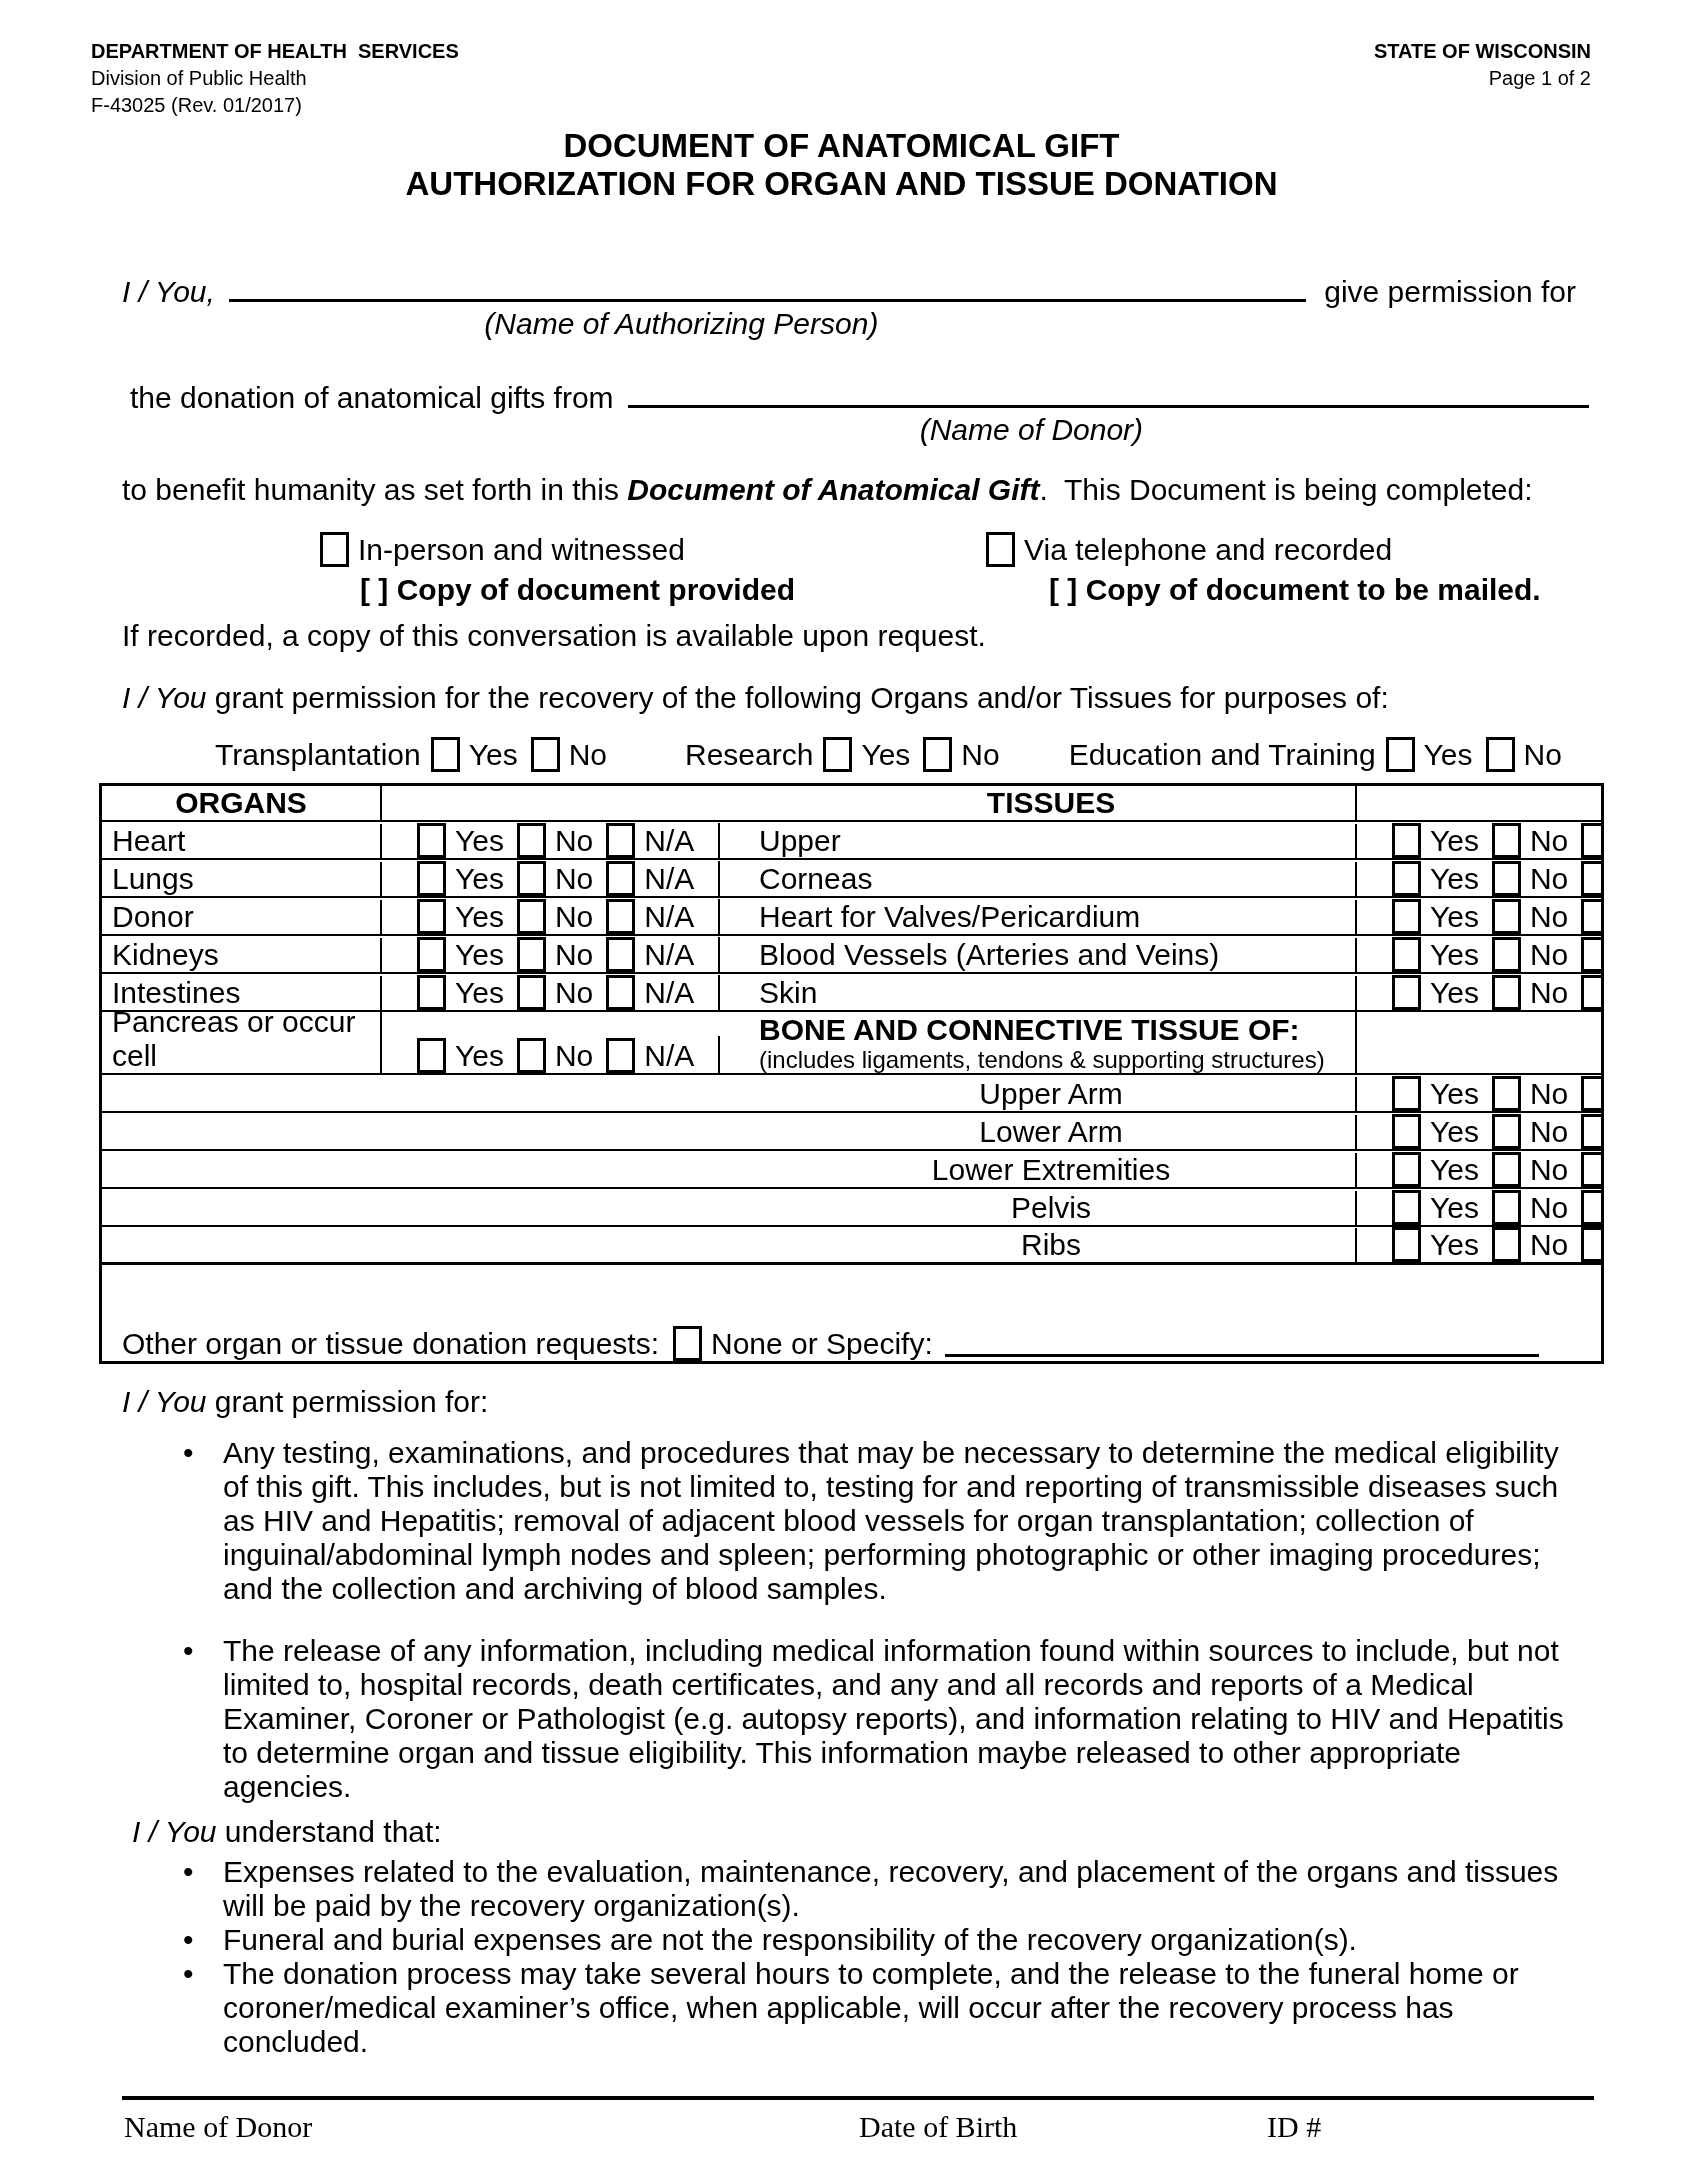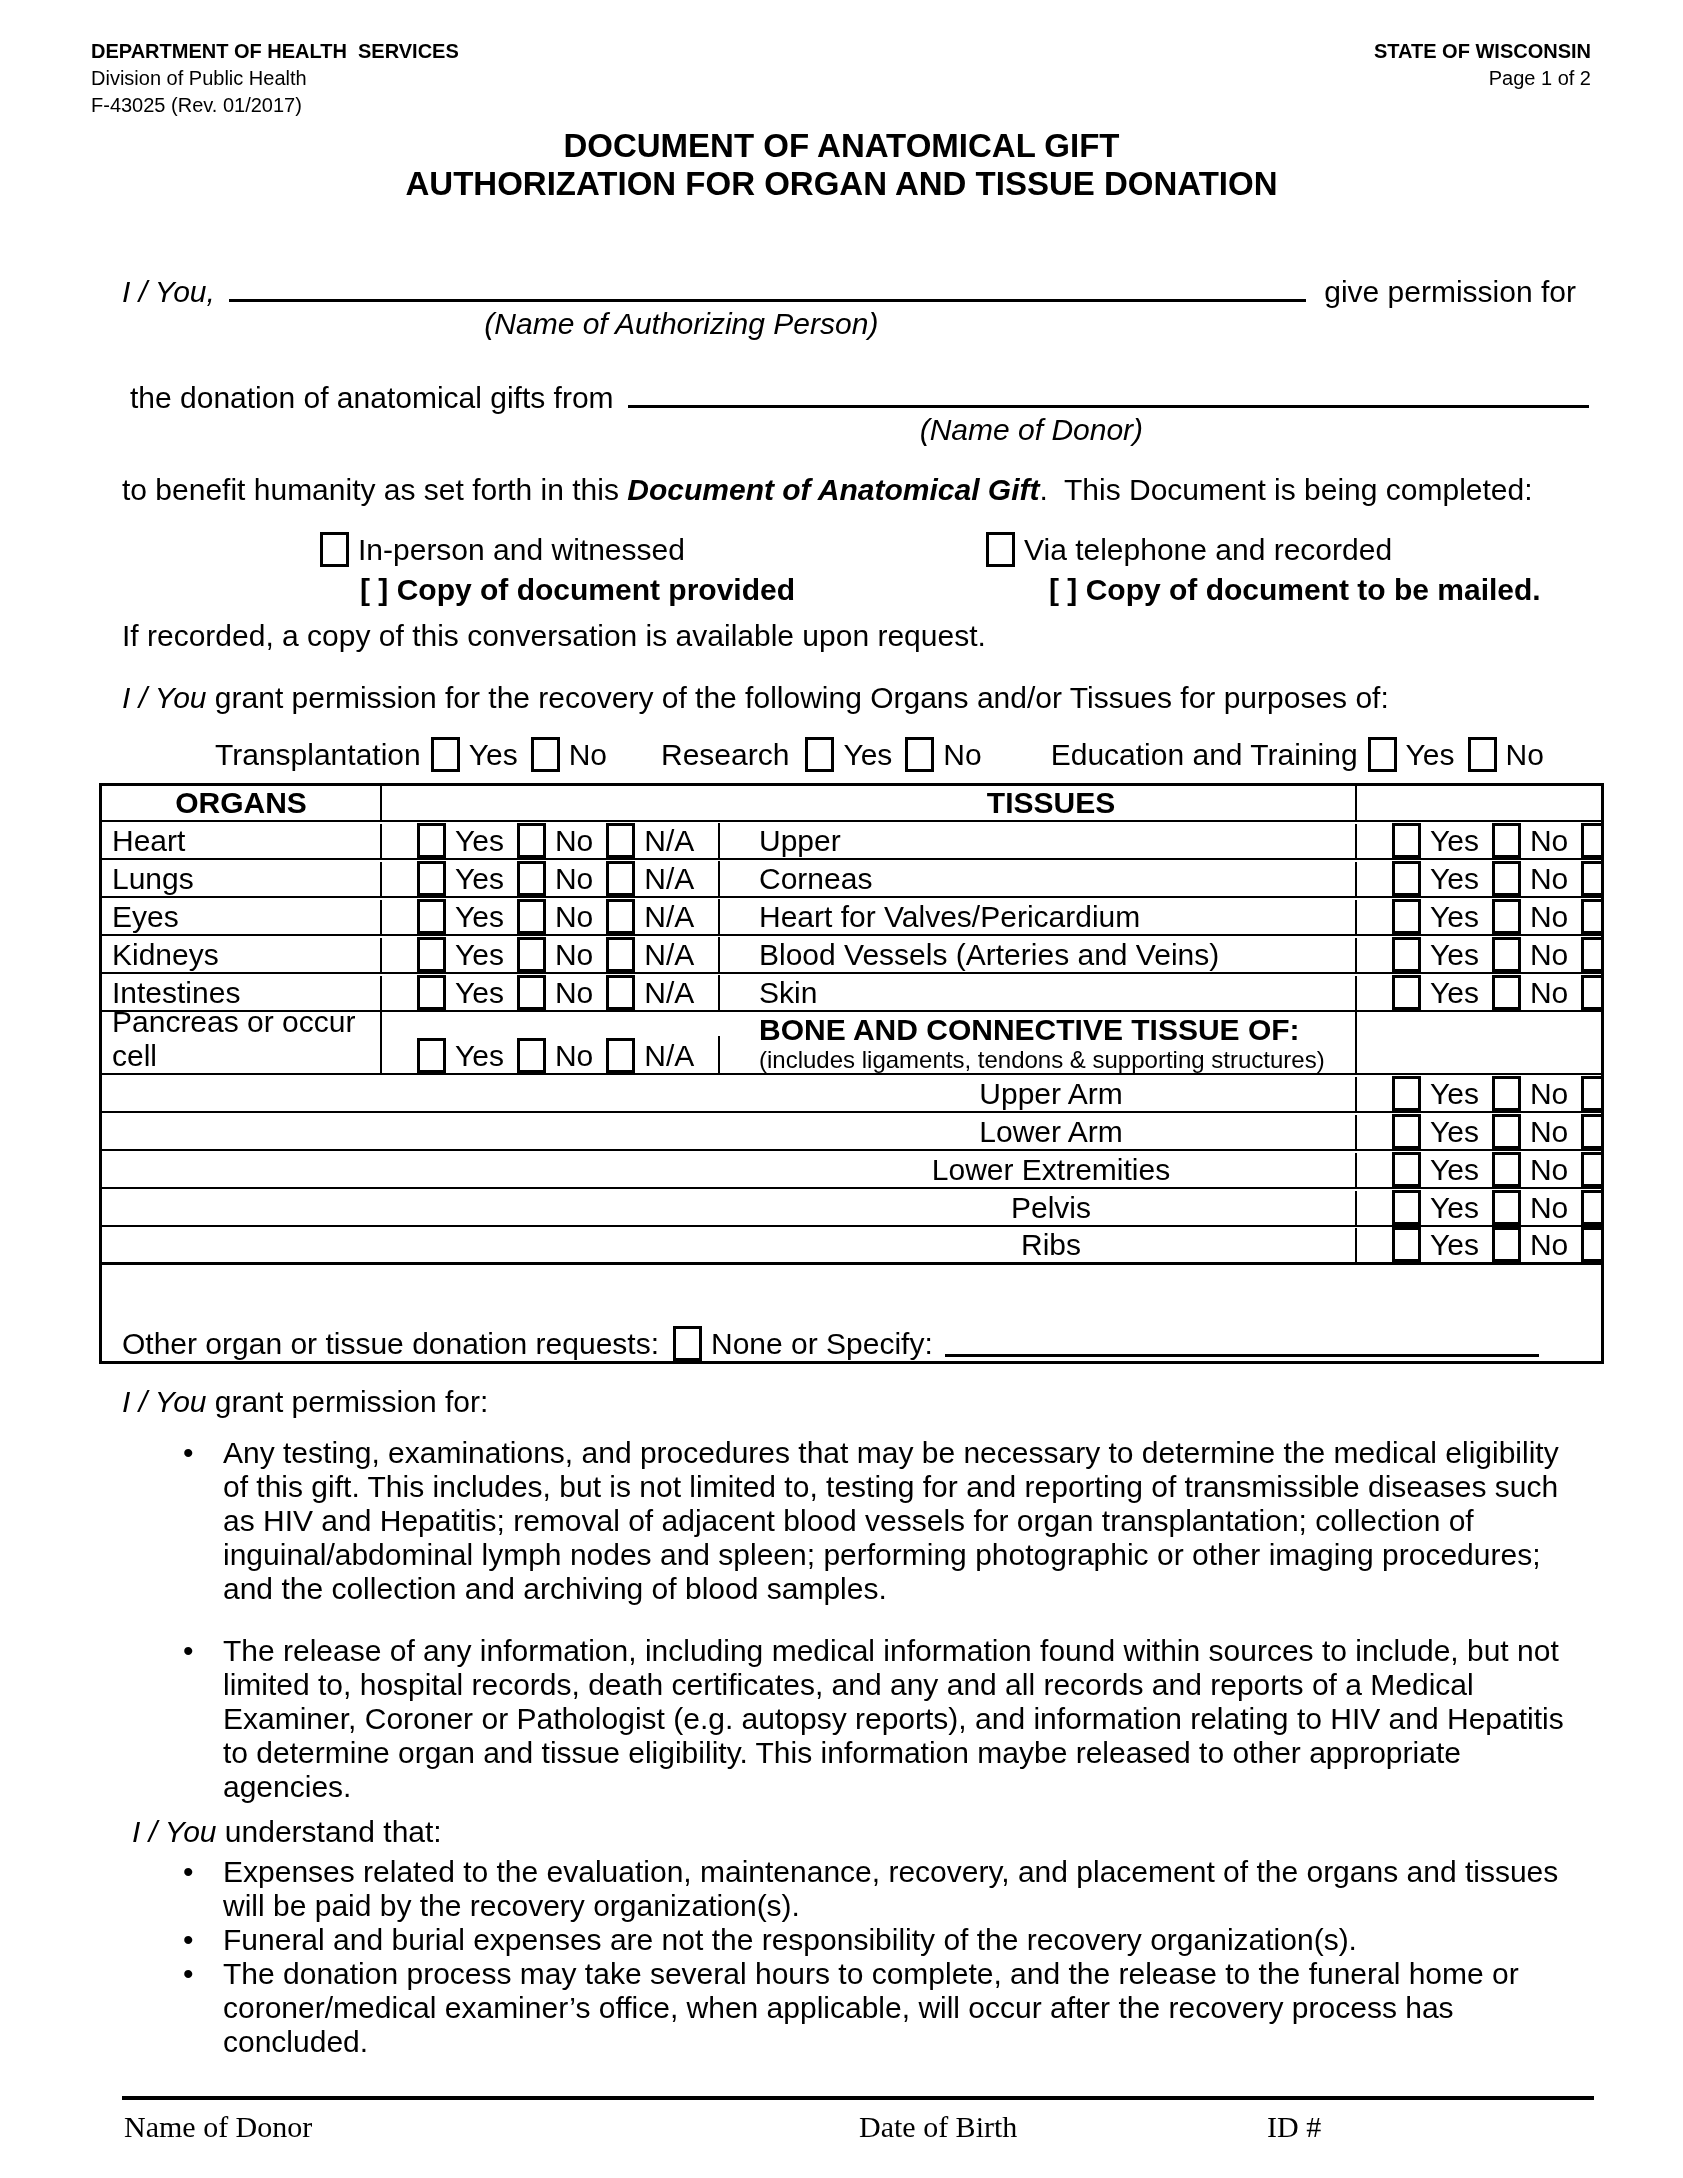--- a/index.html
+++ b/index.html
@@ -134,21 +134,21 @@
   <div class="abs purposes" style="left:215px;top:737px;">
     <span class="pgroup">
       <span class="plabel">Transplantation</span>
       <span class="cbg">
           <span class="cb"></span>
           <span class="cbl">Yes</span>
           <span class="cb"></span>
           <span class="cbl">No</span>
         </span>
     </span>
-    <span class="pgroup" style="margin-left:54px;gap:6px;">
+    <span class="pgroup" style="margin-left:78px;">
       <span class="plabel">Research</span>
       <span class="cbg">
           <span class="cb"></span>
           <span class="cbl">Yes</span>
           <span class="cb"></span>
           <span class="cbl">No</span>
         </span>
     </span>
     <span class="pgroup" style="margin-left:69px;">
       <span class="plabel">Education and Training</span>
@@ -213,21 +213,21 @@
             <span class="cbl">Yes</span>
             <span class="cb"></span>
             <span class="cbl">No</span>
             <span class="cb"></span>
             <span class="cbl">N/A</span>
           </span>
         </div>
     </div>
 
     <div class="trow nrow">
-      <div class="cell c1">Eyes</div>
+      <div class="cell c1">Donor</div>
       <div class="cell c2">
           <span class="cbg">
             <span class="cb"></span>
             <span class="cbl">Yes</span>
             <span class="cb"></span>
             <span class="cbl">No</span>
             <span class="cb"></span>
             <span class="cbl">N/A</span>
           </span>
         </div>

